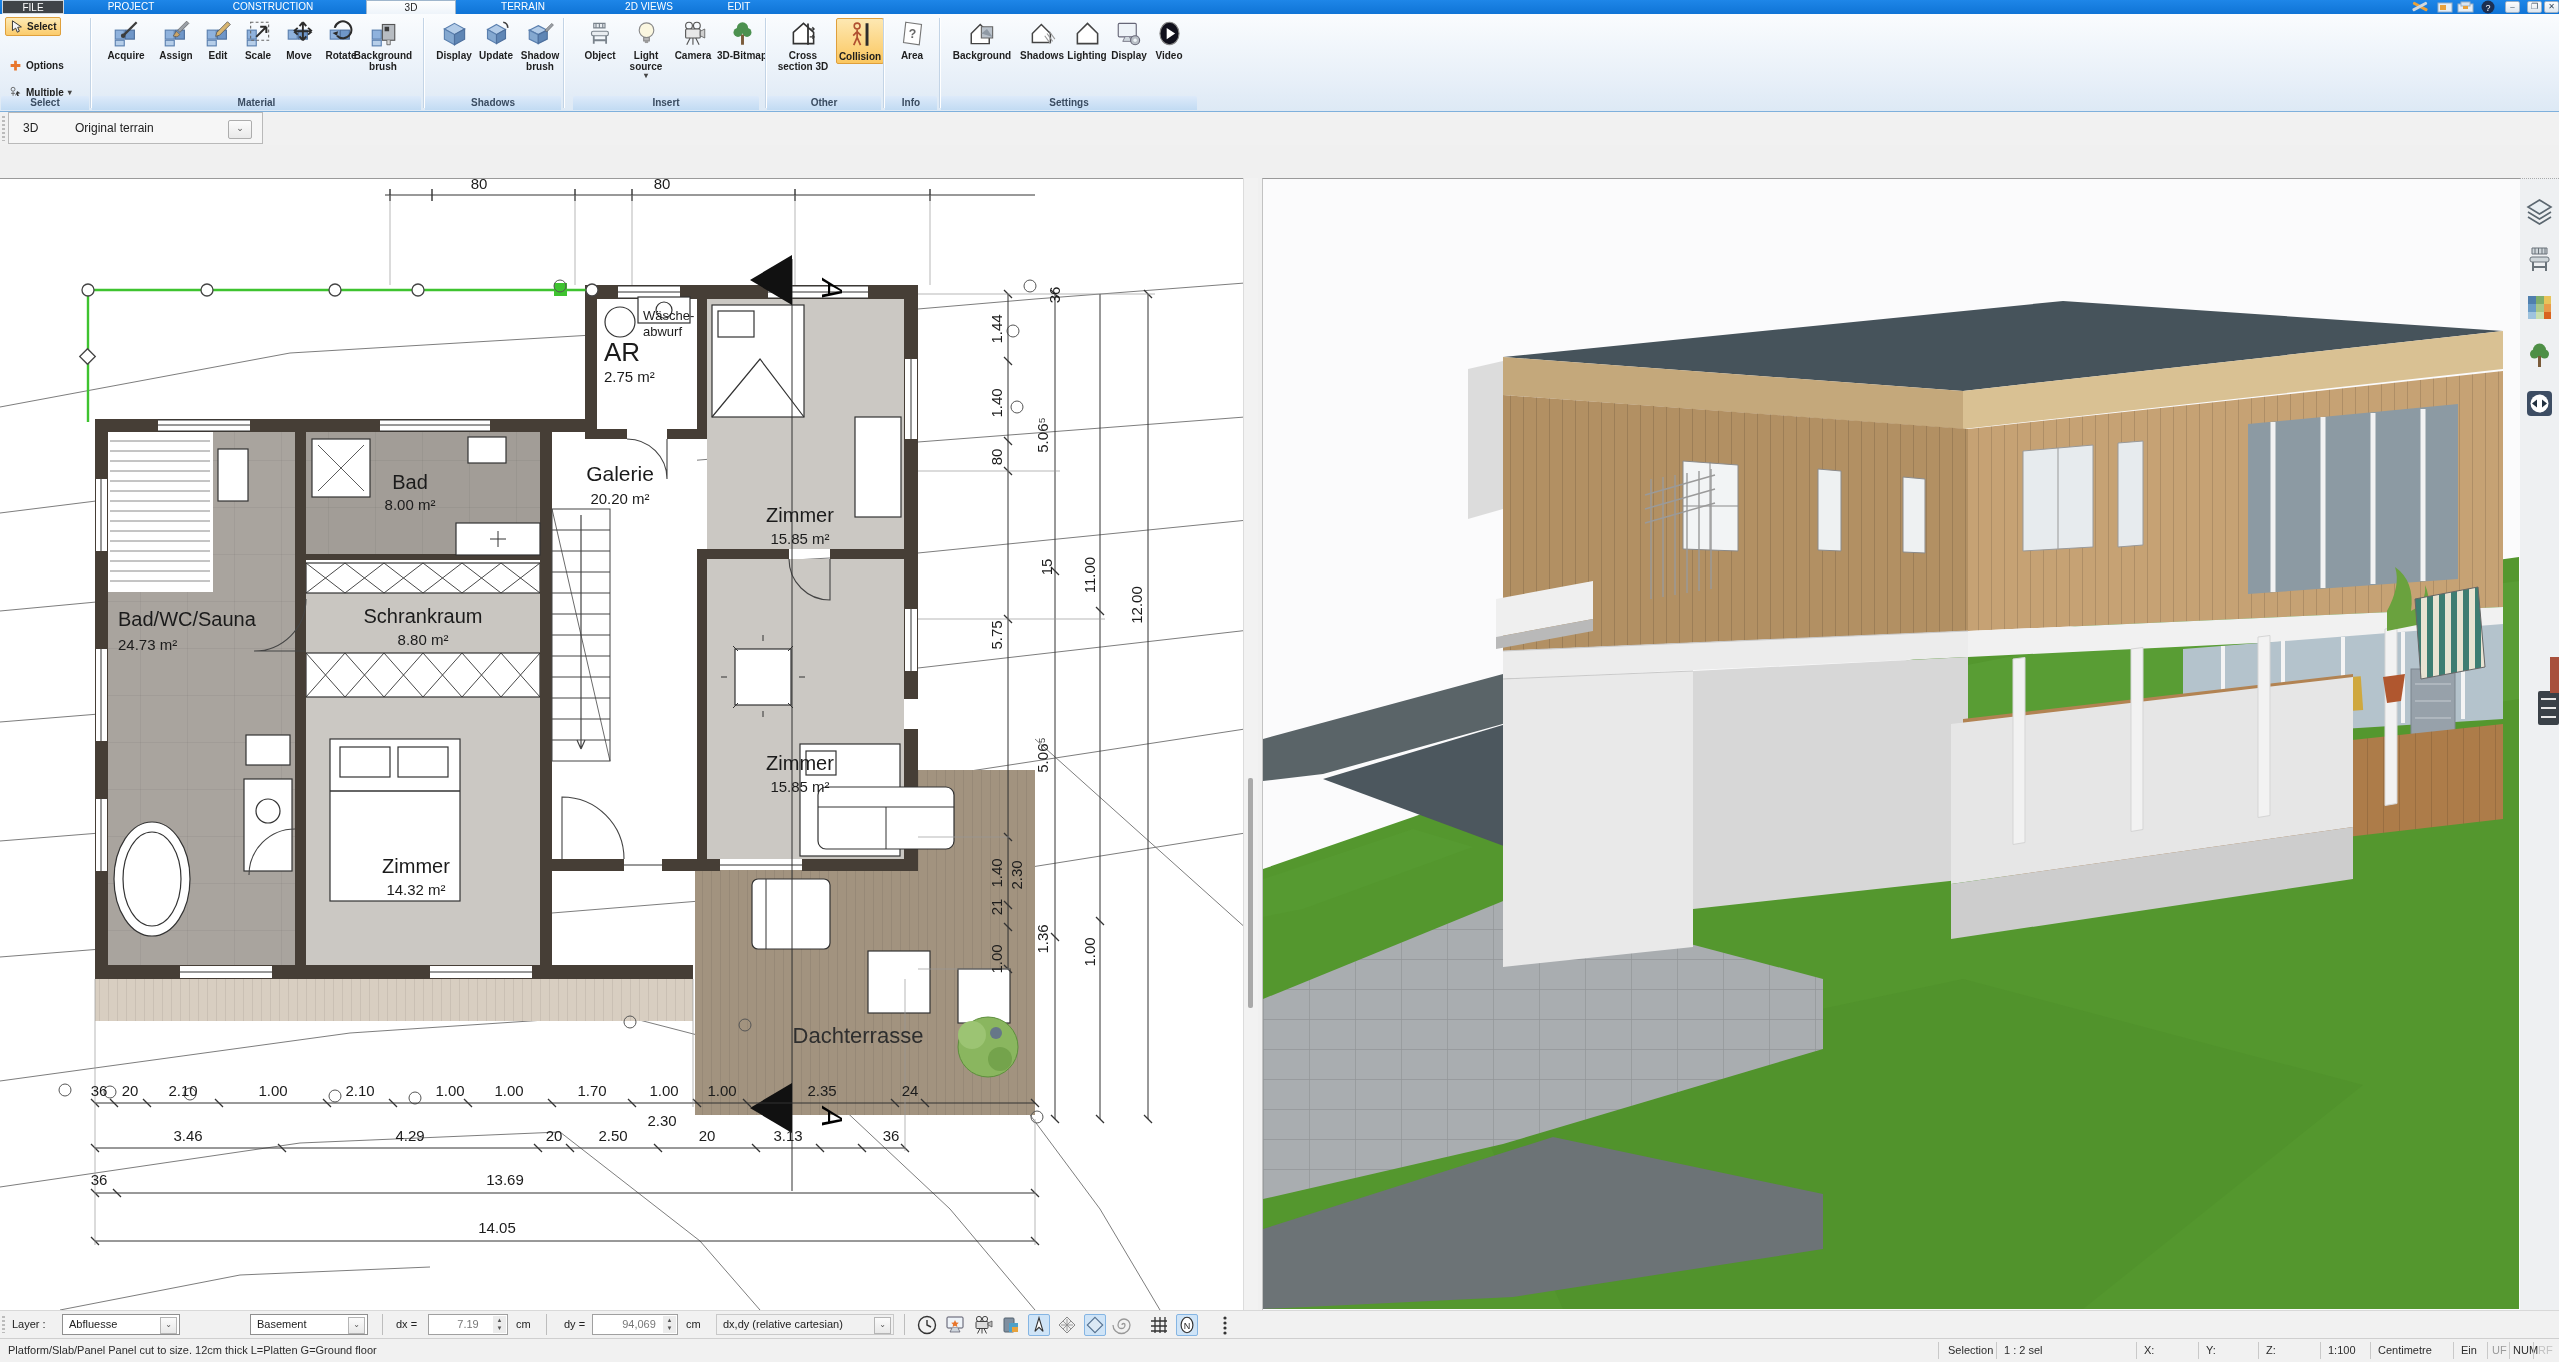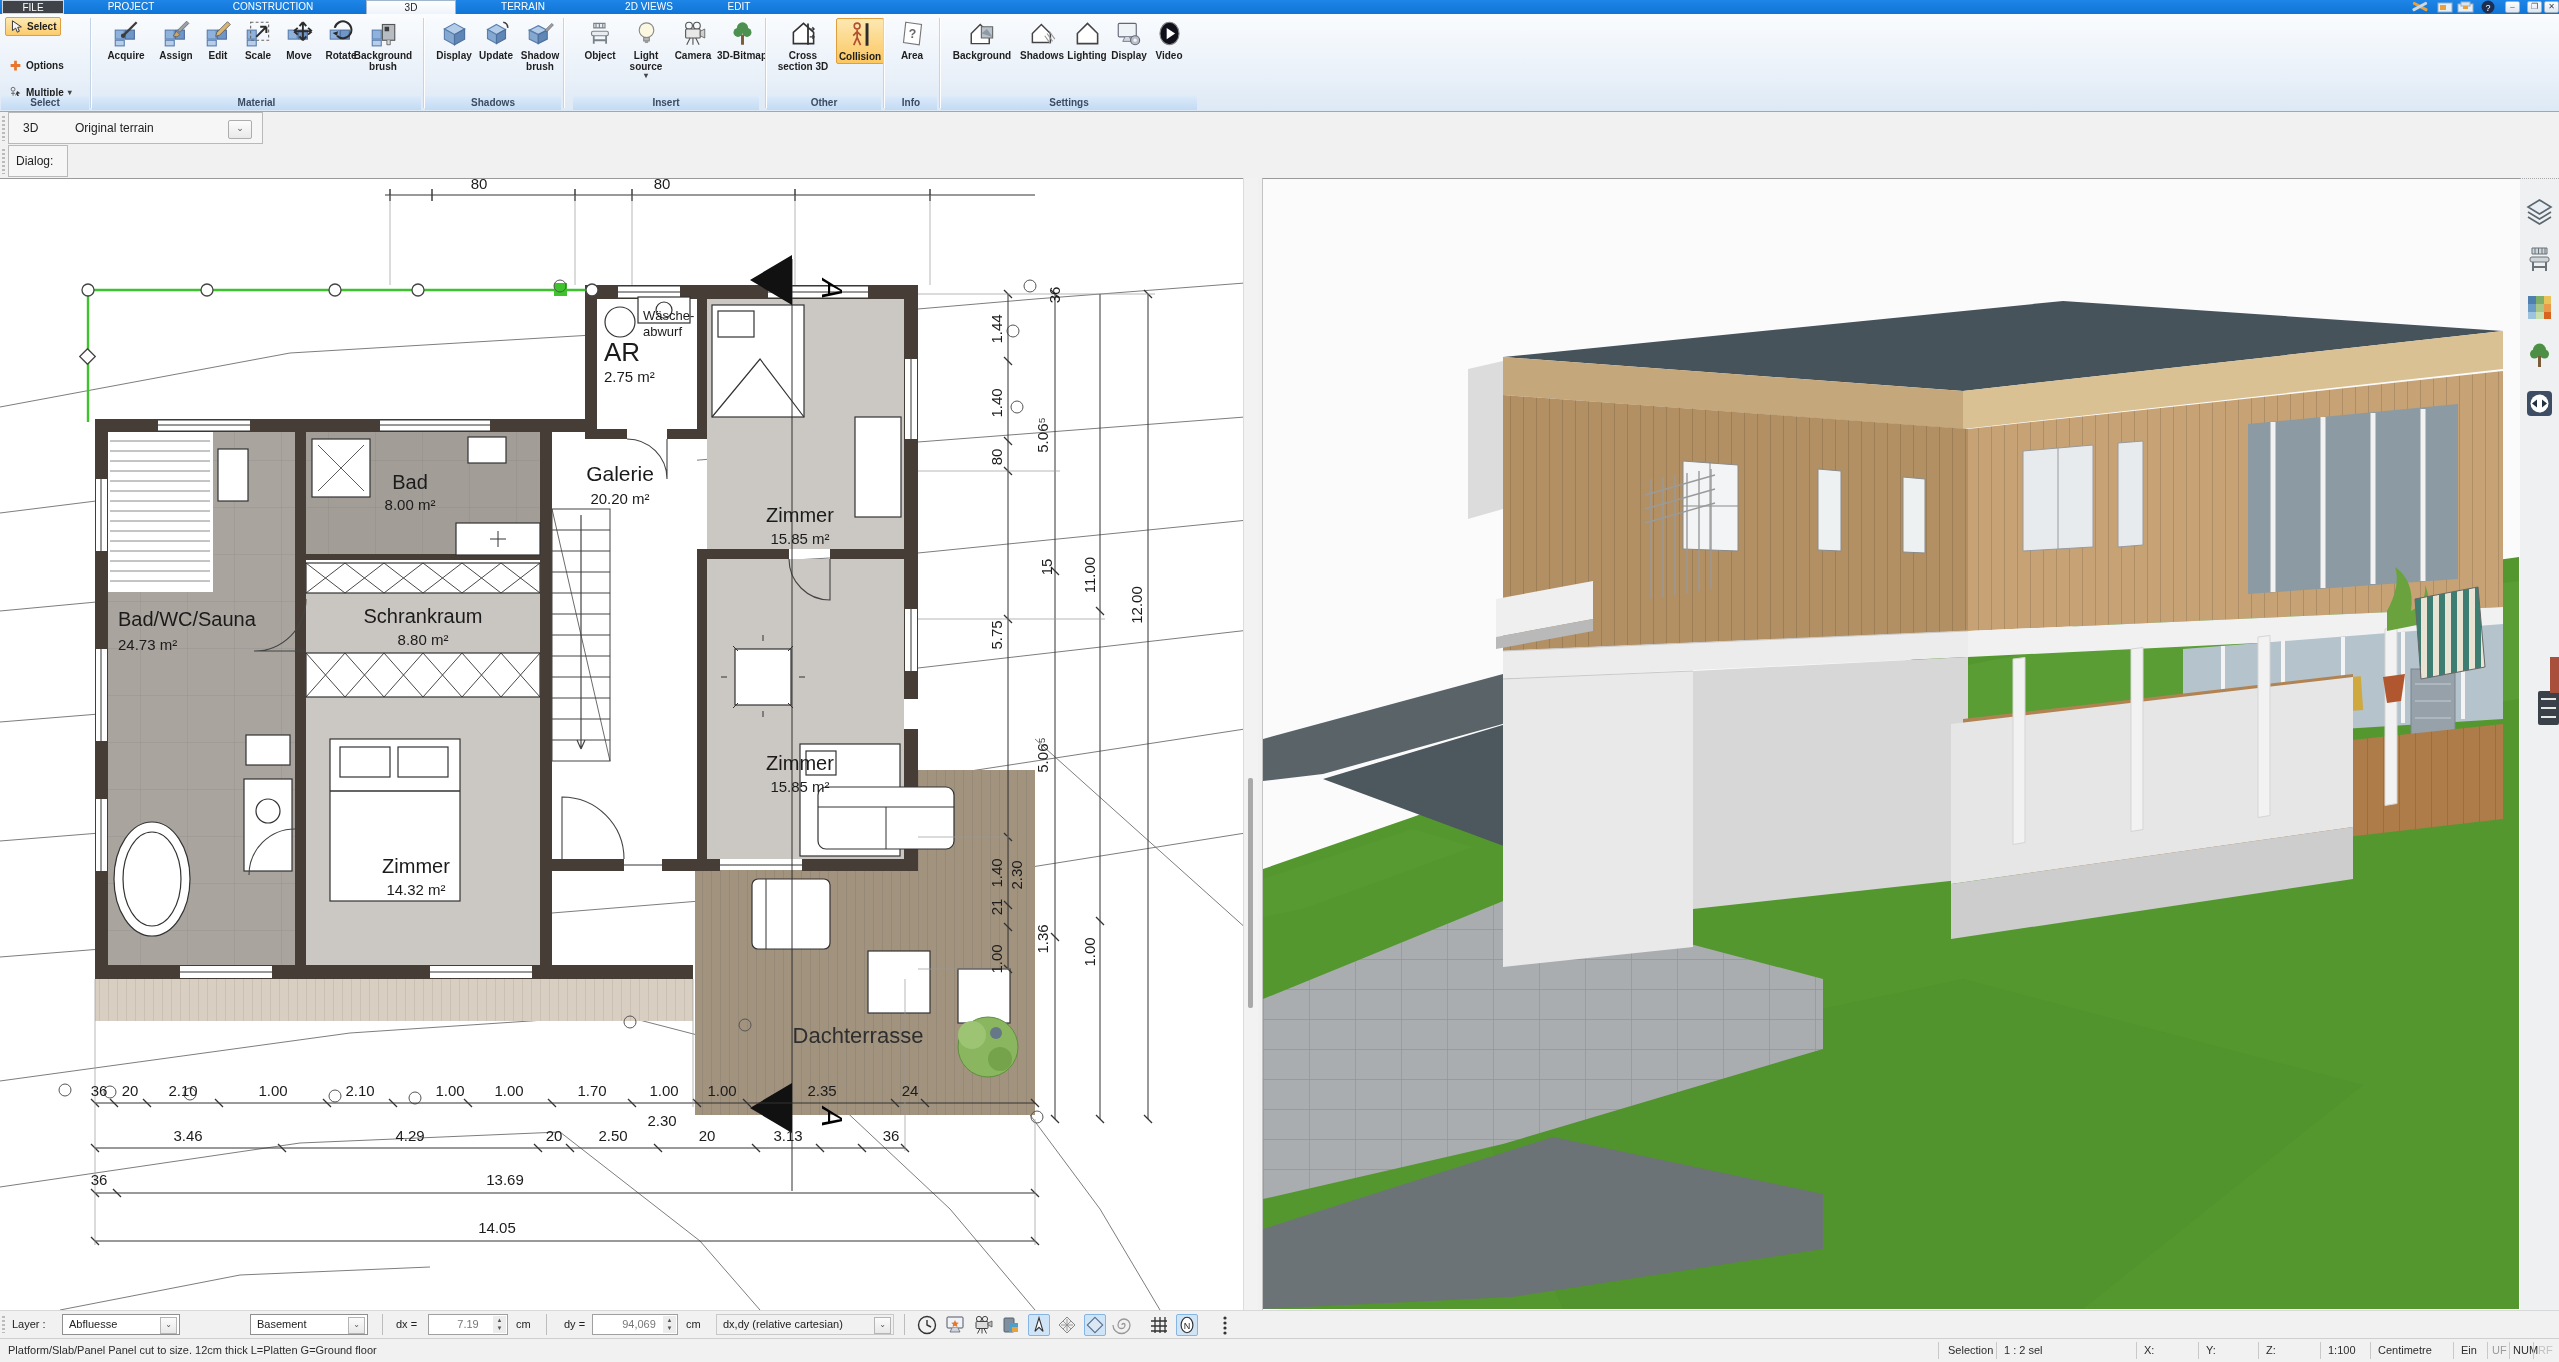--- a/index.html
+++ b/index.html
@@ -366,24 +366,20 @@
   <div class="abs viewbar">
     <div class="grip"></div>
     <div class="vbox">
       <span class="vlabel">3D</span>
       <div class="vselect">
         <span>Original terrain</span>
         <div class="vchev">⌄</div>
       </div>
     </div>
   </div>
-  <div class="abs dialogbar">
-    <div class="grip"></div>
-    <div class="dbox">Dialog:</div>
-  </div>
 
   <div class="abs plan-panel">
   <svg width="1258" height="1132" viewBox="0 0 1258 1132">
     <defs>
       <pattern id="tile" width="47" height="47" patternUnits="userSpaceOnUse">
         <rect width="47" height="47" fill="none"></rect>
             <path d="M47,0 V47 M0,47 H47" stroke="#00000018" stroke-width="1"></path>
       </pattern>
       <pattern id="deckv" width="9" height="12" patternUnits="userSpaceOnUse">
         <path d="M0,0 V12" stroke="#00000022" stroke-width="1"></path>

